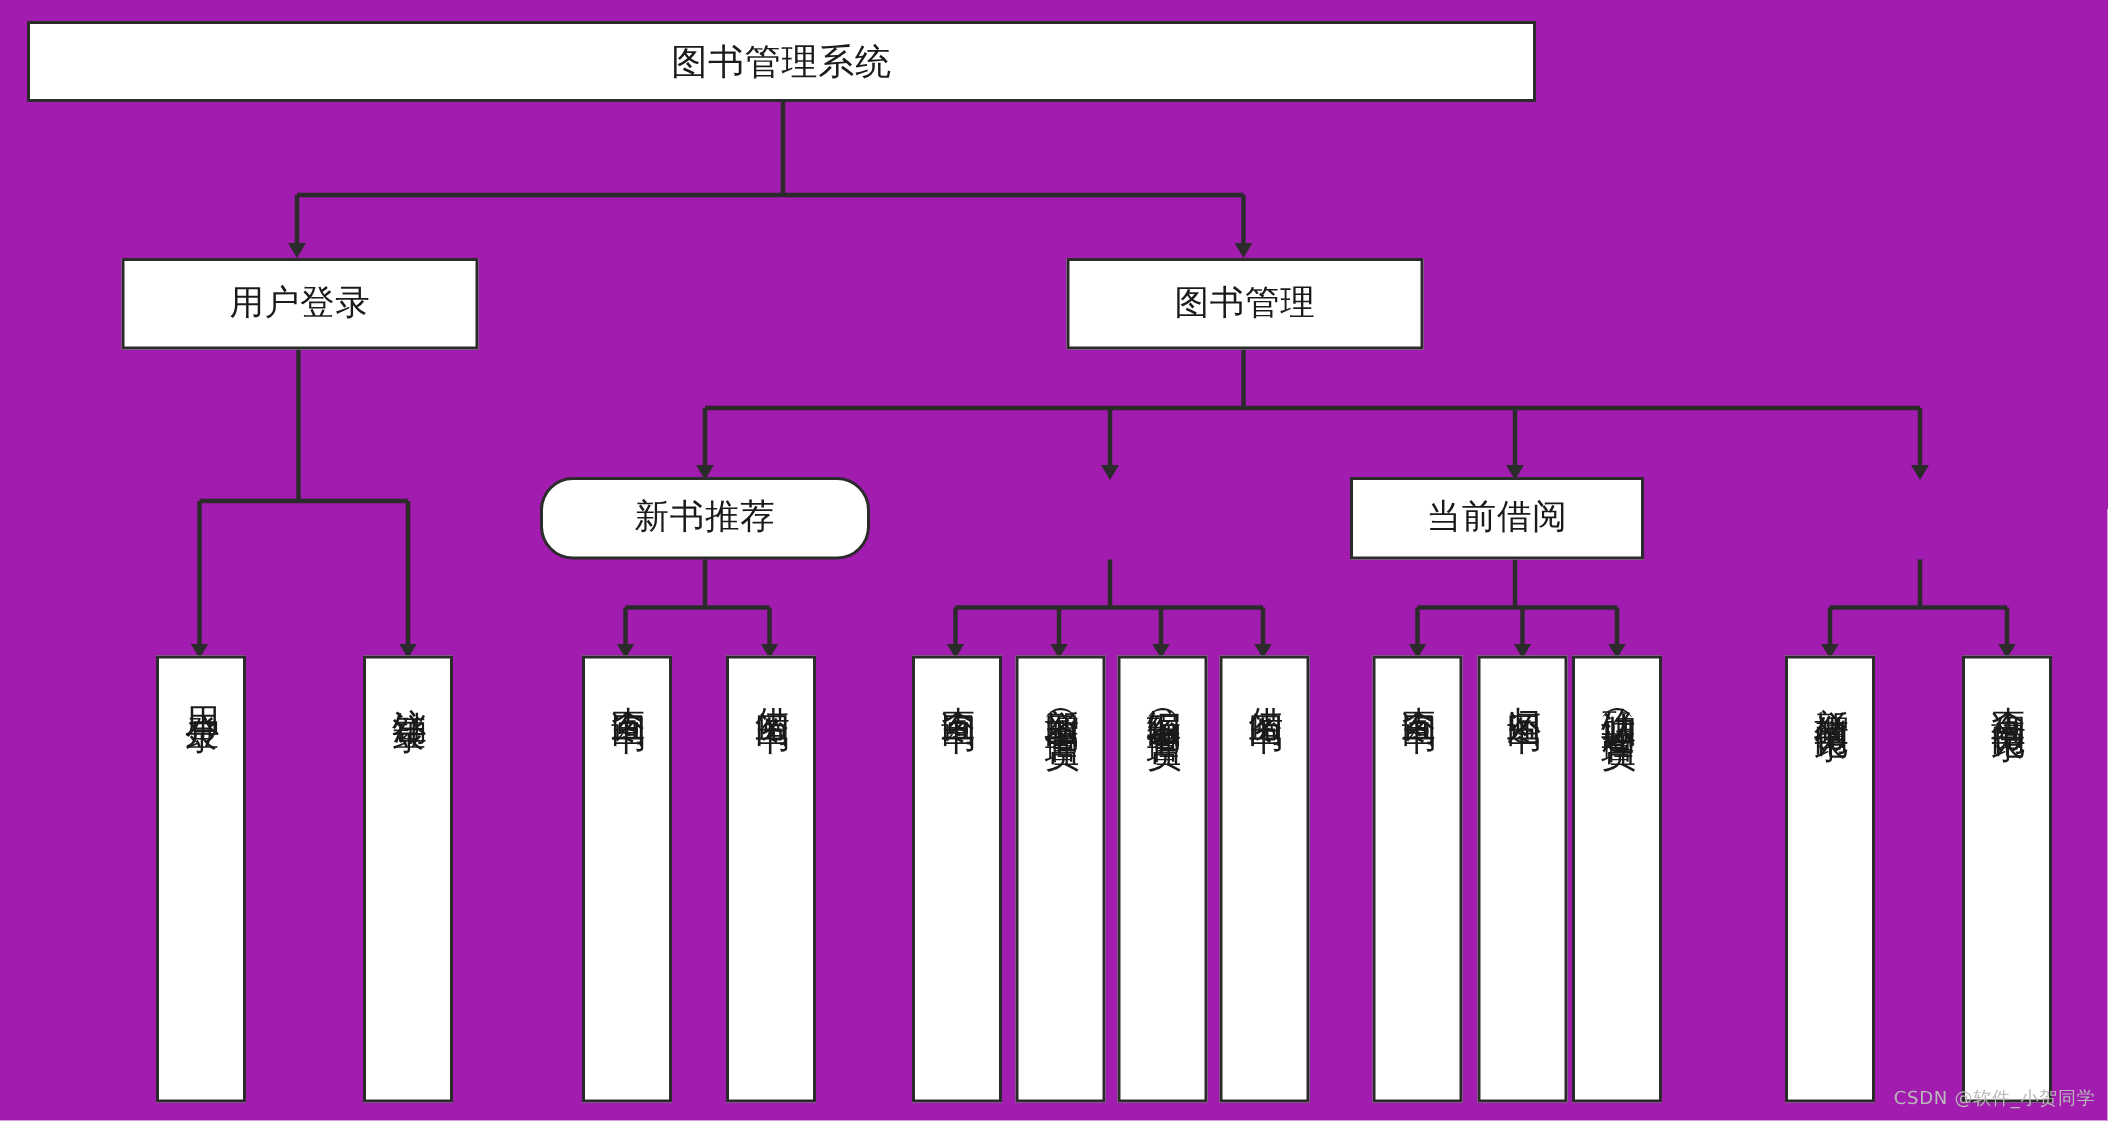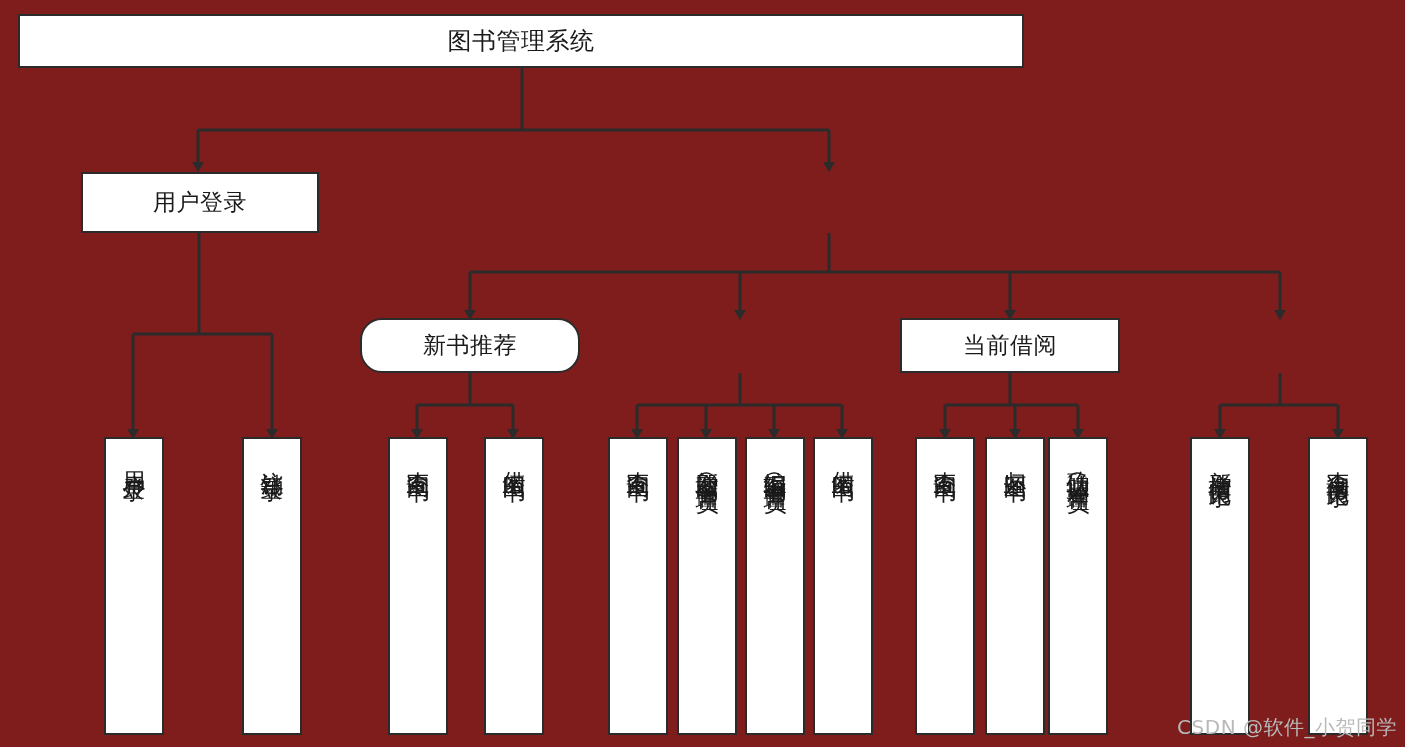--- a/index.html
+++ b/index.html
@@ -7,21 +7,21 @@
     padding: 0;
     background: #ffffff;
   }
   body {
     font-family: "DejaVu Sans", "Liberation Sans", sans-serif;
   }
   #canvas {
     position: relative;
     width: 1405px;
     height: 747px;
-    background: #7f1d1d;
+    background: #a21caf;
     overflow: hidden;
   }
   #diagram-svg {
     position: absolute;
     left: 0;
     top: 0;
     width: 1405px;
     height: 747px;
   }
   .node {
@@ -56,21 +56,21 @@
     letter-spacing: 3px;
     line-height: 1;
   }
   .node.root .label {
     font-size: 24px;
   }
   #watermark {
     position: absolute;
     right: 8px;
     bottom: 6px;
-    font-size: 20px;
+    font-size: 12px;
     color: #b9b9b9;
     letter-spacing: 0.5px;
     white-space: nowrap;
     pointer-events: none;
   }
 </style>
 </head>
 <body>
 
 <div id="canvas">
@@ -125,25 +125,28 @@
     </g>
   </svg>
 
   <div class="node horiz root" style="left:18px; top:14px; width:1006px; height:54px;">
     <span class="label">图书管理系统</span>
   </div>
 
   <div class="node horiz" style="left:81px; top:172px; width:238px; height:61px;">
     <span class="label">用户登录</span>
   </div>
+  <div class="node horiz" style="left:711px; top:172px; width:238px; height:61px;">
+    <span class="label">图书管理</span>
+  </div>
 
   <div class="node horiz" style="left:360px; top:318px; width:220px; height:55px;border-radius:22px;">
     <span class="label">新书推荐</span>
   </div>
-  <div class="node horiz" style="left:900px; top:318px; width:220px; height:55px;">
+  <div class="node horiz" style="left:900px; top:318px; width:196px; height:55px;">
     <span class="label">当前借阅</span>
   </div>
 
   <div class="node vert" style="left:104px; top:437px; width:60px; height:298px;">
     <span class="label">用户登录</span>
   </div>
   <div class="node vert" style="left:242px; top:437px; width:60px; height:298px;">
     <span class="label">注销登录</span>
   </div>
 

